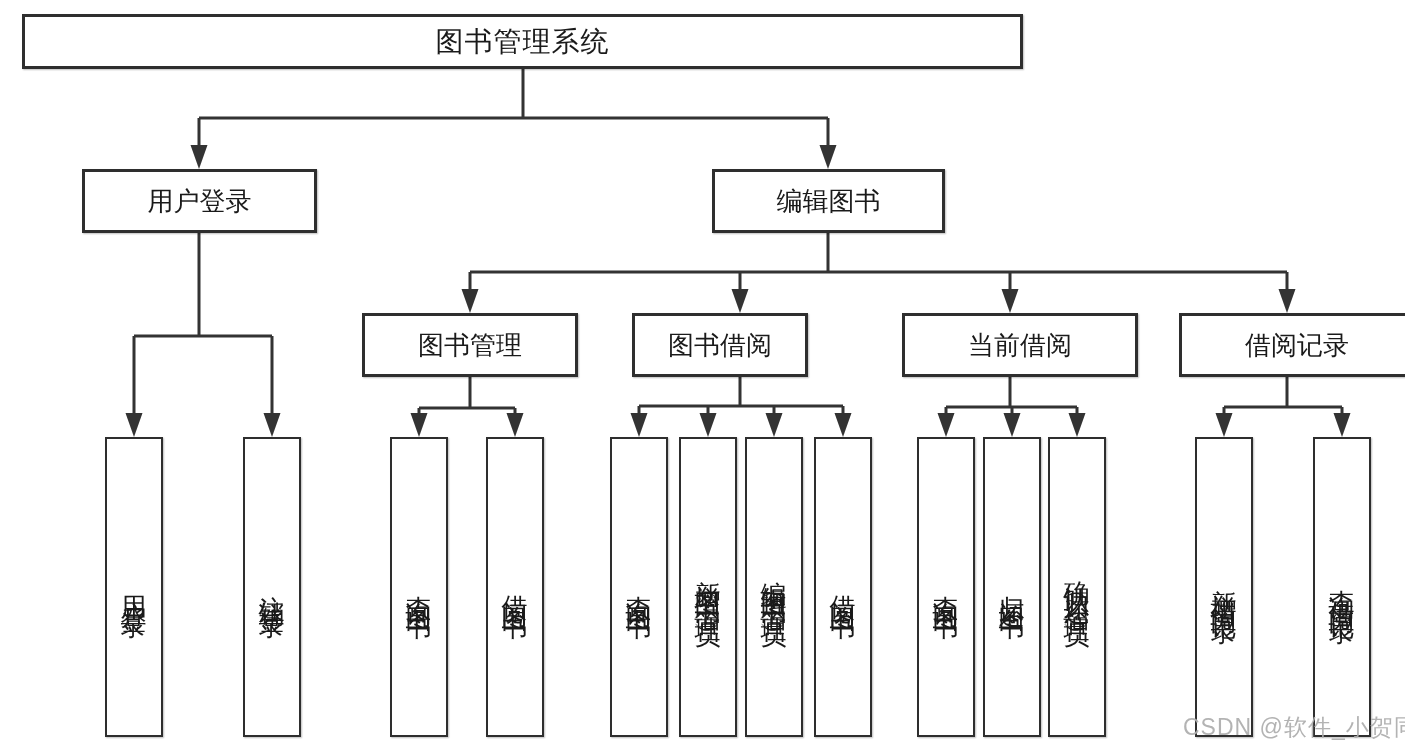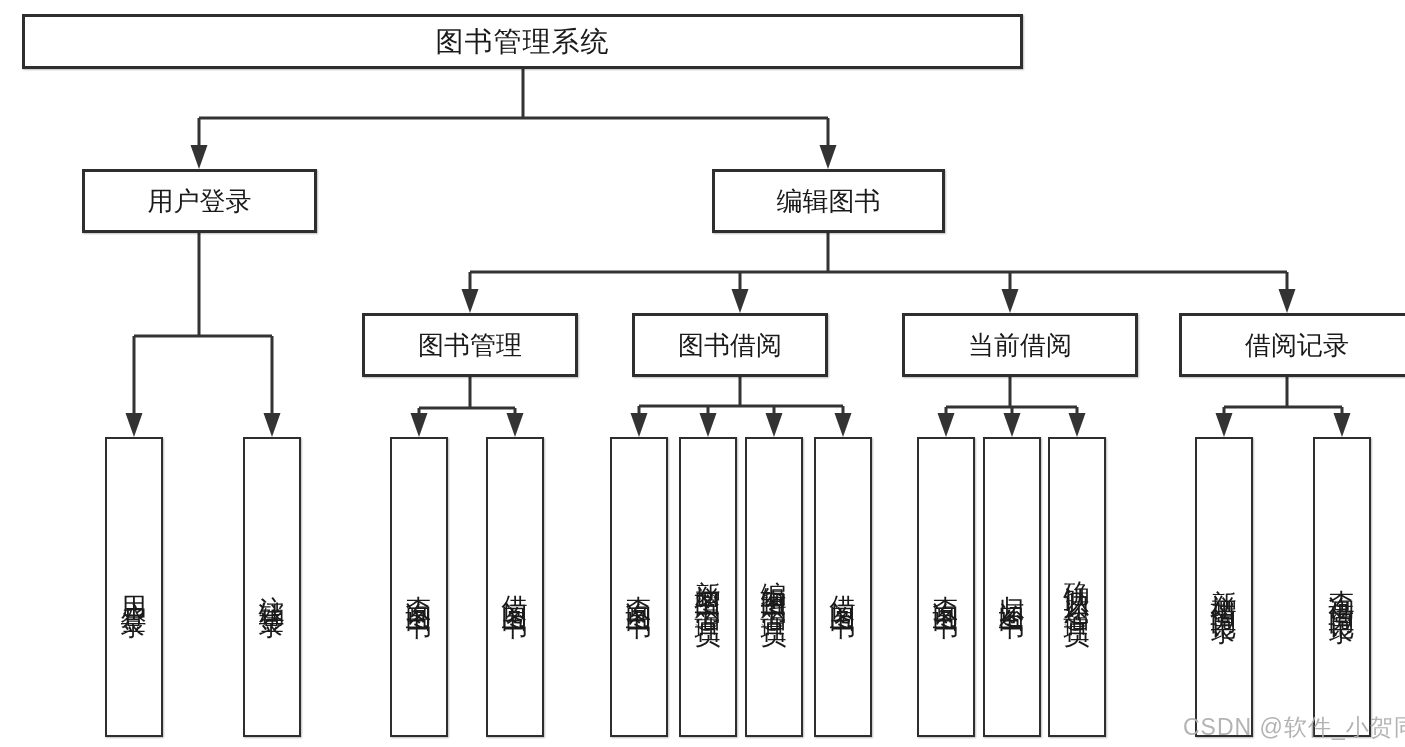--- a/index.html
+++ b/index.html
@@ -87,21 +87,21 @@
   <div class="node" style="left:82px;top:169px;width:235px;height:64px">
     <span class="lbl">用户登录</span>
   </div>
   <div class="node" style="left:712px;top:169px;width:233px;height:64px">
     <span class="lbl">编辑图书</span>
   </div>
 
   <div class="node" style="left:362px;top:313px;width:216px;height:64px">
     <span class="lbl">图书管理</span>
   </div>
-  <div class="node" style="left:632px;top:313px;width:196px;height:64px">
+  <div class="node" style="left:632px;top:313px;width:176px;height:64px">
     <span class="lbl">图书借阅</span>
   </div>
   <div class="node" style="left:902px;top:313px;width:236px;height:64px">
     <span class="lbl">当前借阅</span>
   </div>
   <div class="node" style="left:1179px;top:313px;width:236px;height:64px">
     <span class="lbl">借阅记录</span>
   </div>
 
   <div class="node v" style="left:105px;top:437px;width:58px;height:300px">

